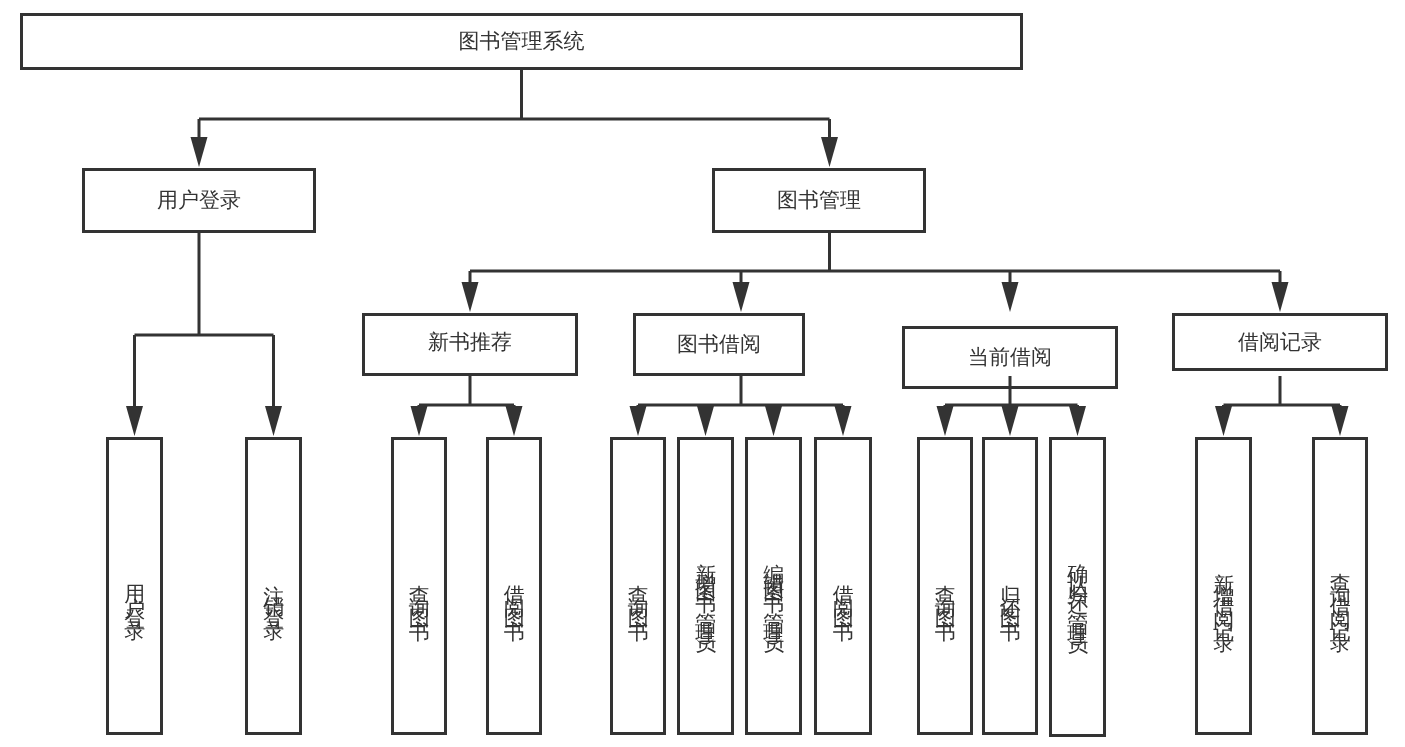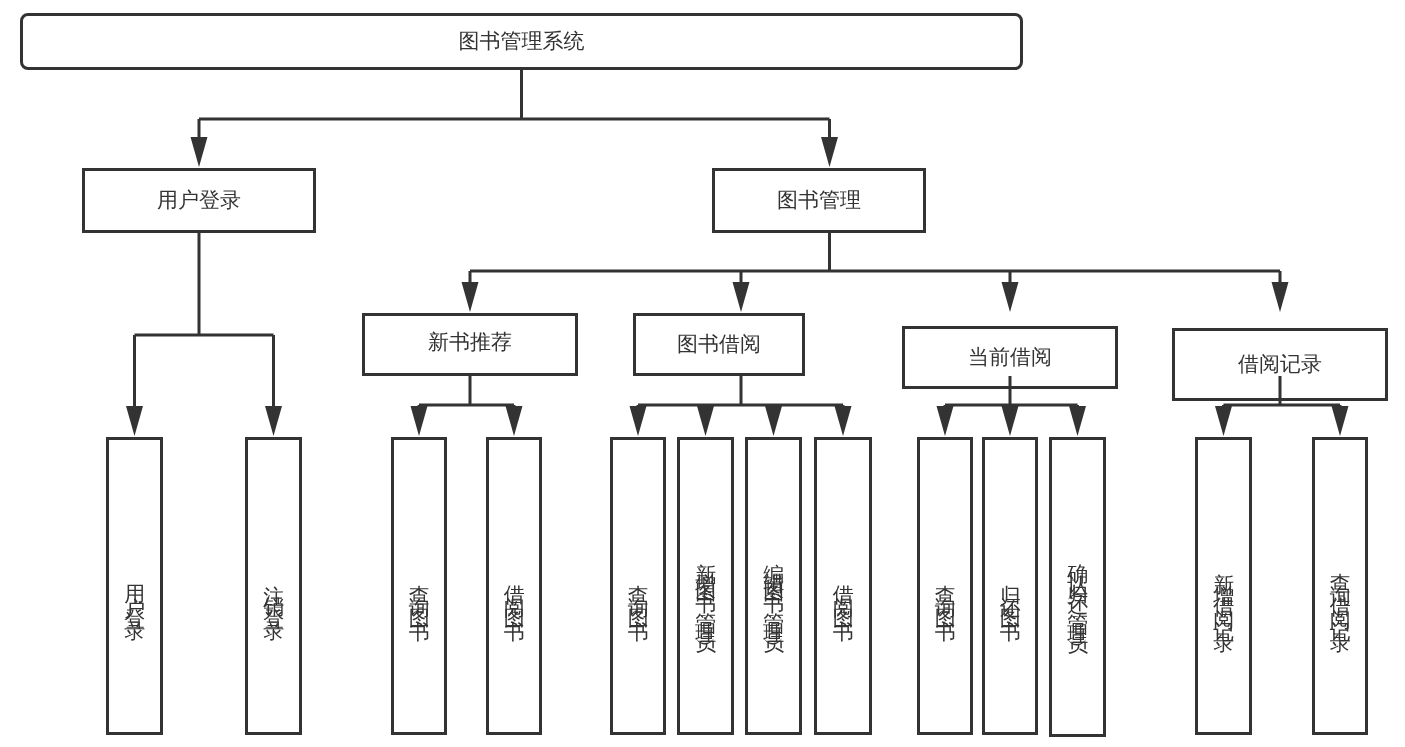--- a/index.html
+++ b/index.html
@@ -30,21 +30,21 @@
     position: absolute;
     box-sizing: border-box;
     border: 3px solid var(--border, #333333);
     background: transparent;
     display: flex;
     align-items: center;
     justify-content: center;
     z-index: 3;
     color: var(--text, #333333);
   }
-  .node.lvl1 { border-width: 3.5px; border-radius: 8px; }
+  .node.lvl1 { border-width: 3.5px; }
   .node.lvl2, .node.lvl3 { border-width: 3px; }
   .node.leaf { border-width: 3px; }
   .node span {
     font-size: 21px;
     line-height: 1.25;
     white-space: nowrap;
   }
   .node.leaf span {
     writing-mode: vertical-rl;
     text-orientation: mixed;
@@ -89,21 +89,21 @@
       </div>
       <div class="node lvl3" style="left: 362px; top: 313px; width: 216px; height: 63px; font-family: Liberation Mono, monospace;">
         <span>新书推荐</span>
       </div>
       <div class="node lvl3" style="left: 633px; top: 313px; width: 172px; height: 63px;">
         <span>图书借阅</span>
       </div>
       <div class="node lvl3" style="left: 902px; top: 326px; width: 216px; height: 63px;">
         <span>当前借阅</span>
       </div>
-      <div class="node lvl3" style="left: 1172px; top: 328px; width: 216px; height: 73px;">
+      <div class="node lvl3" style="left: 1172px; top: 313px; width: 216px; height: 58px;">
         <span>借阅记录</span>
       </div>
       <div class="node leaf" style="left: 106px; top: 437px; width: 57px; height: 298px;">
         <span style="letter-spacing: 12px; margin-bottom: -12px;">用户登录</span>
       </div>
       <div class="node leaf" style="left: 245px; top: 437px; width: 57px; height: 298px;">
         <span style="letter-spacing: 12px; margin-bottom: -12px;">注销登录</span>
       </div>
       <div class="node leaf" style="left: 391px; top: 437px; width: 56px; height: 298px;">
         <span style="letter-spacing: 12px; margin-bottom: -12px;">查询图书</span>

